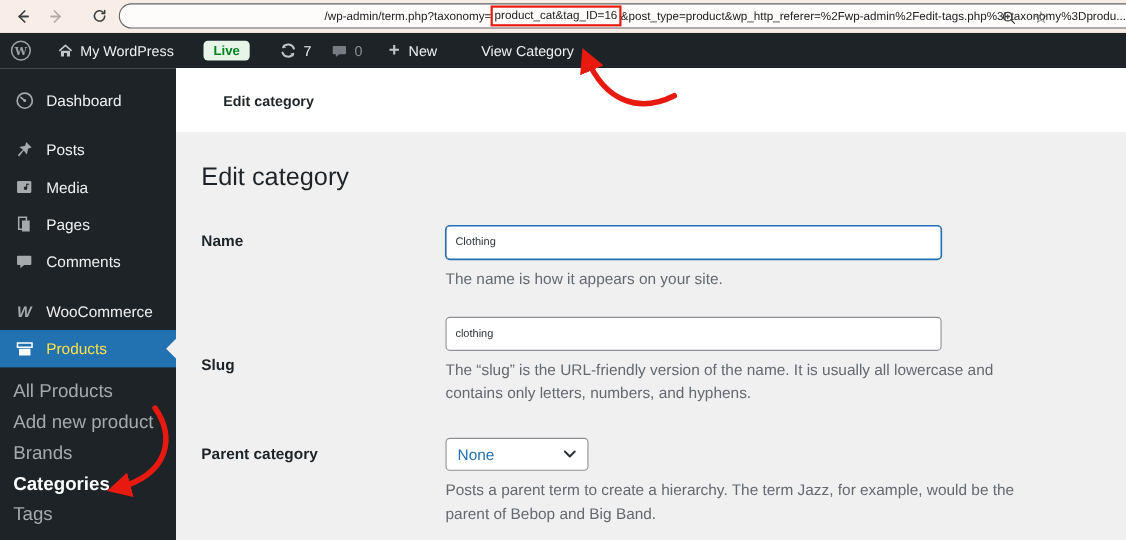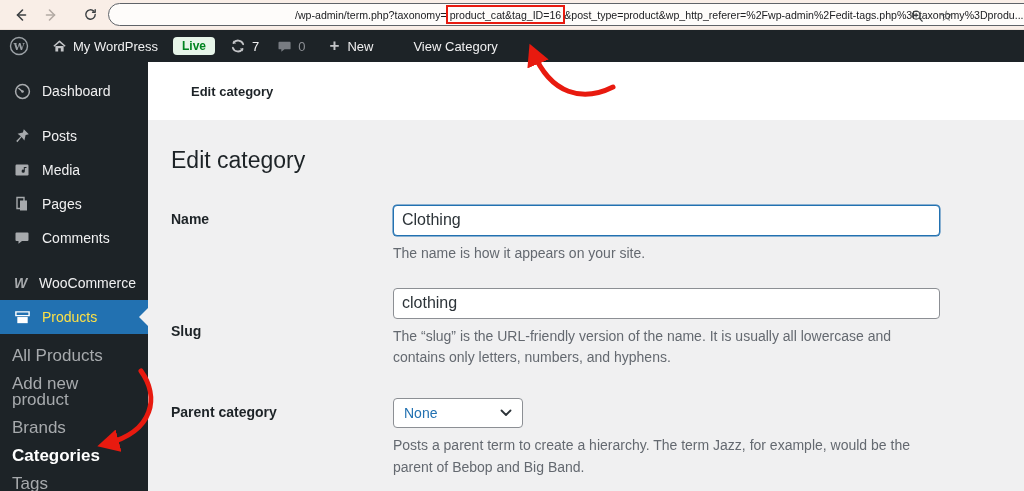--- a/index.html
+++ b/index.html
@@ -14,49 +14,49 @@
   .url-pill { position:absolute; left:108px; top:3px; width:930px; height:23px; background:#fefcfa; border:1.5px solid #5f6368; border-radius:12px; display:flex; align-items:center; overflow:hidden; }
   .url-text { margin-left:186px; font-size:10.6px; color:#202124; white-space:nowrap; }
   .url-hl { border:2.5px solid #e81a0f; padding:1.5px 2px; margin:0 -1px; }
   .url-icons { position:absolute; right:84px; top:0; height:23px; display:flex; align-items:center; gap:16px; }
   .url-icon { color:#3c4043; font-size:13px; cursor:pointer; display:flex; align-items:center; }
 
   
   .admin-bar { height:32px; background:#1d2327; display:flex; align-items:center; color:#f0f0f1; font-size:13px; }
   .ab-item { display:flex; align-items:center; gap:6px; padding:0 9px; height:32px; cursor:pointer; white-space:nowrap; }
   .ab-icon { color:#a7aaad; display:flex; align-items:center; }
-  .live-badge { background:#e7f5e9; color:#00831f; font-weight:bold; font-size:12px; padding:2px 9px; border-radius:4px; margin:0 6px; cursor:pointer;text-align:center; }
+  .live-badge { background:#e7f5e9; color:#00831f; font-weight:bold; font-size:12px; padding:2px 9px; border-radius:4px; margin:0 18px; cursor:pointer;text-align:center; }
   .ab-count-muted { color:#8c8f94; }
   .ab-plus { font-size:17px; color:#c3c4c7; font-weight:bold; margin-right:2px; }
   .ab-view { margin-left:22px; }
 
   
   .main-wrap { display:flex; height:429px; }
-  .sidebar { width:148px; background:#1d2327; color:#f0f0f1; flex-shrink:0; padding-top:12px; position:relative; }
+  .sidebar { width:160px; background:#1d2327; color:#f0f0f1; flex-shrink:0; padding-top:12px; position:relative; }
   .menu-item { display:flex; align-items:center; gap:10px; height:34px; padding:0 12px; font-size:14px; color:#f0f0f1; cursor:pointer; position:relative; }
   .menu-item .mi-icon { width:20px; display:flex; justify-content:center; color:#a7aaad; }
   .menu-item.sep { margin-top:11px; }
   .menu-item.active { background:#2271b1; color:#fde047; }
   .menu-item.active .mi-icon { color:#fff; }
   .menu-item.active::after { content:""; position:absolute; right:0; top:50%; transform:translateY(-50%); border:9px solid transparent; border-right:9px solid #f0f0f1; border-left:none; }
   .submenu { padding:8px 0 6px 0; }
   .submenu-item { display:block; padding:6px 12px; font-size:17px; color:#a7aaad; cursor:pointer; line-height:16px; }
   .submenu-item.current { color:#fff; font-weight:bold; }
 
   .content { flex:1; display:flex; flex-direction:column; background:#f0f0f1; min-width:0; }
   .content-header { height:58px; background:#fff; display:flex; align-items:center; padding-left:43px; flex-shrink:0; }
   .content-header .mini-title { font-size:13px; font-weight:bold; color:#1d2327; }
   .content-body { padding:26px 30px 0 23px; }
   .page-heading { font-size:23px; font-weight:500; color:#1d2327; line-height:1.3; }
 
   .form-table { margin-top:29px; }
   .form-row { display:flex; }
   .row-label { width:222px; flex-shrink:0; font-size:14px; font-weight:bold; color:#1d2327; padding-top:6px; }
   .row-field { flex:1; min-width:0; }
-  .text-input { width:547px; height:31px; font-size:16px; font-family:"Liberation Sans","DejaVu Sans",sans-serif; color:#2c3338; padding:0 8px; background:#fff; border:1px solid #8c8f94; border-radius:4px; outline:none; }
+  .text-input { width:451px; height:31px; font-size:10px; font-family:"Liberation Sans","DejaVu Sans",sans-serif; color:#2c3338; padding:0 8px; background:#fff; border:1px solid #8c8f94; border-radius:4px; outline:none; }
   .text-input.focused { border:1.5px solid #2271b1; box-shadow:0 0 0 0.5px #2271b1; }
   .help-text { font-size:14px; color:#646970; margin-top:7px; line-height:1.55; max-width:545px; }
   .row-name { margin-bottom:23px; }
   .row-slug { margin-bottom:29px;align-items:center; }
   .select-box { width:130px; height:30px; background:#fff; border:1px solid #8c8f94; border-radius:4px; display:flex; align-items:center; justify-content:space-between; padding:0 10px 0 10px; cursor:pointer; }
   .select-value { font-size:14px; color:#2271b1; }
   .select-chevron { color:#2c3338; display:flex; align-items:center; }
 
   
   .annotation-overlay { position:absolute; inset:0; width:1024px; height:491px; pointer-events:none; z-index:60; }

